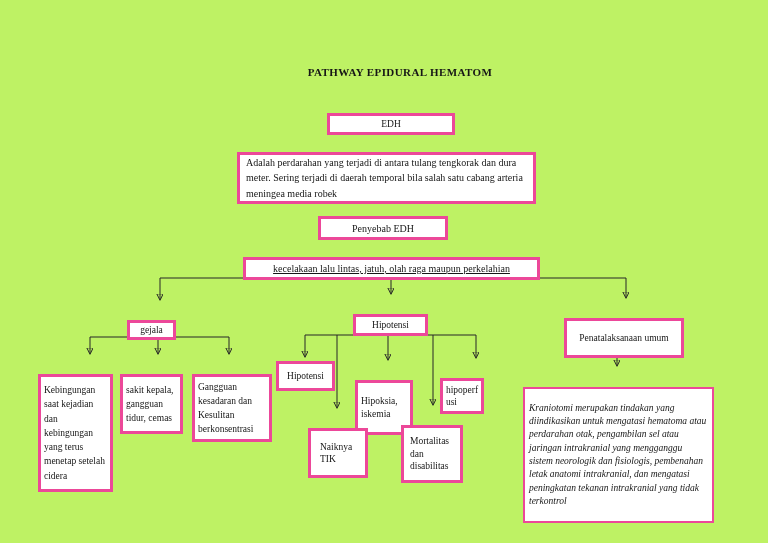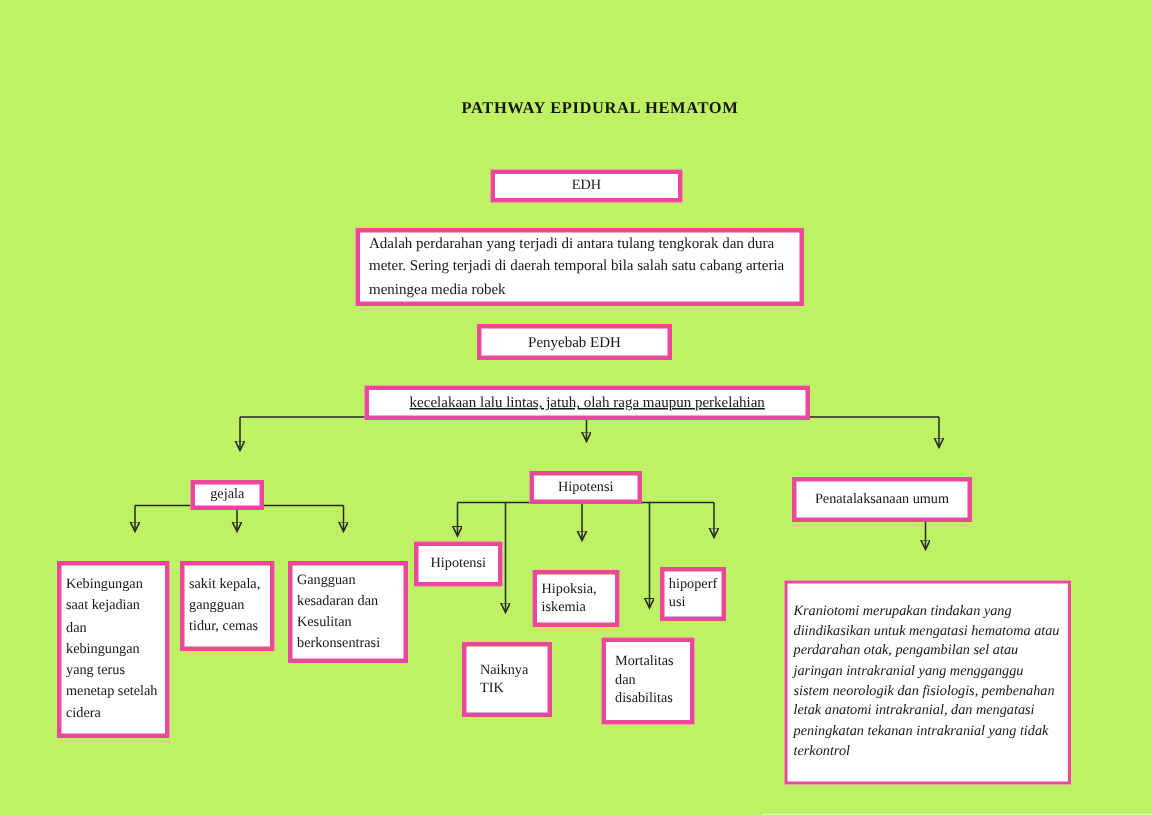--- a/index.html
+++ b/index.html
@@ -62,31 +62,31 @@
   <div class="node def" style="left:237px;top:136px;width:299px;height:52px;">Adalah perdarahan yang terjadi di antara tulang tengkorak dan dura meter. Sering terjadi di daerah temporal bila salah satu cabang arteria meningea media robek</div>
 
   <div class="node" style="left:318px;top:200px;width:130px;height:24px;font-size:10px;">Penyebab EDH</div>
 
   <div class="node" style="left:243px;top:241px;width:297px;height:23px;font-size:10px;text-decoration:underline;">kecelakaan lalu lintas, jatuh, olah raga maupun perkelahian</div>
 
   <div class="node" style="left:127px;top:304px;width:49px;height:20px;">gejala</div>
 
   <div class="node" style="left:353px;top:298px;width:75px;height:22px;">Hipotensi</div>
 
-  <div class="node" style="left:528px;top:302px;width:120px;height:30px;">Penatalaksanaan umum</div>
+  <div class="node" style="left:564px;top:302px;width:120px;height:40px;">Penatalaksanaan umum</div>
 
   <div class="node tall" style="left:38px;top:358px;width:75px;height:118px;">Kebingungan saat kejadian dan kebingungan yang terus menetap setelah cidera</div>
 
   <div class="node tall" style="left:120px;top:358px;width:63px;height:60px;">sakit kepala, gangguan tidur, cemas</div>
 
   <div class="node tall" style="left:192px;top:358px;width:80px;height:68px;">Gangguan kesadaran dan Kesulitan berkonsentrasi</div>
 
   <div class="node" style="left:276px;top:345px;width:59px;height:30px;">Hipotensi</div>
 
-  <div class="node" style="left:355px;top:364px;width:58px;height:38px;">Hipoksia, iskemia</div>
+  <div class="node" style="left:355px;top:364px;width:58px;height:55px;">Hipoksia, iskemia</div>
 
   <div class="node" style="left:440px;top:362px;width:44px;height:36px;padding:1px 5px;">hipoperf usi</div>
 
   <div class="node" style="left:308px;top:412px;width:60px;height:50px;padding:16px 9px;">Naiknya TIK</div>
 
   <div class="node" style="left:401px;top:409px;width:62px;height:58px;padding:1px 6px;">Mortalitas dan disabilitas</div>
 
   <div class="node big" style="left:523px;top:371px;width:191px;height:136px;">Kraniotomi merupakan tindakan yang diindikasikan untuk mengatasi hematoma atau perdarahan otak, pengambilan sel atau jaringan intrakranial yang mengganggu sistem neorologik dan fisiologis, pembenahan letak anatomi intrakranial, dan mengatasi peningkatan tekanan intrakranial yang tidak terkontrol</div>
 
 </div>

